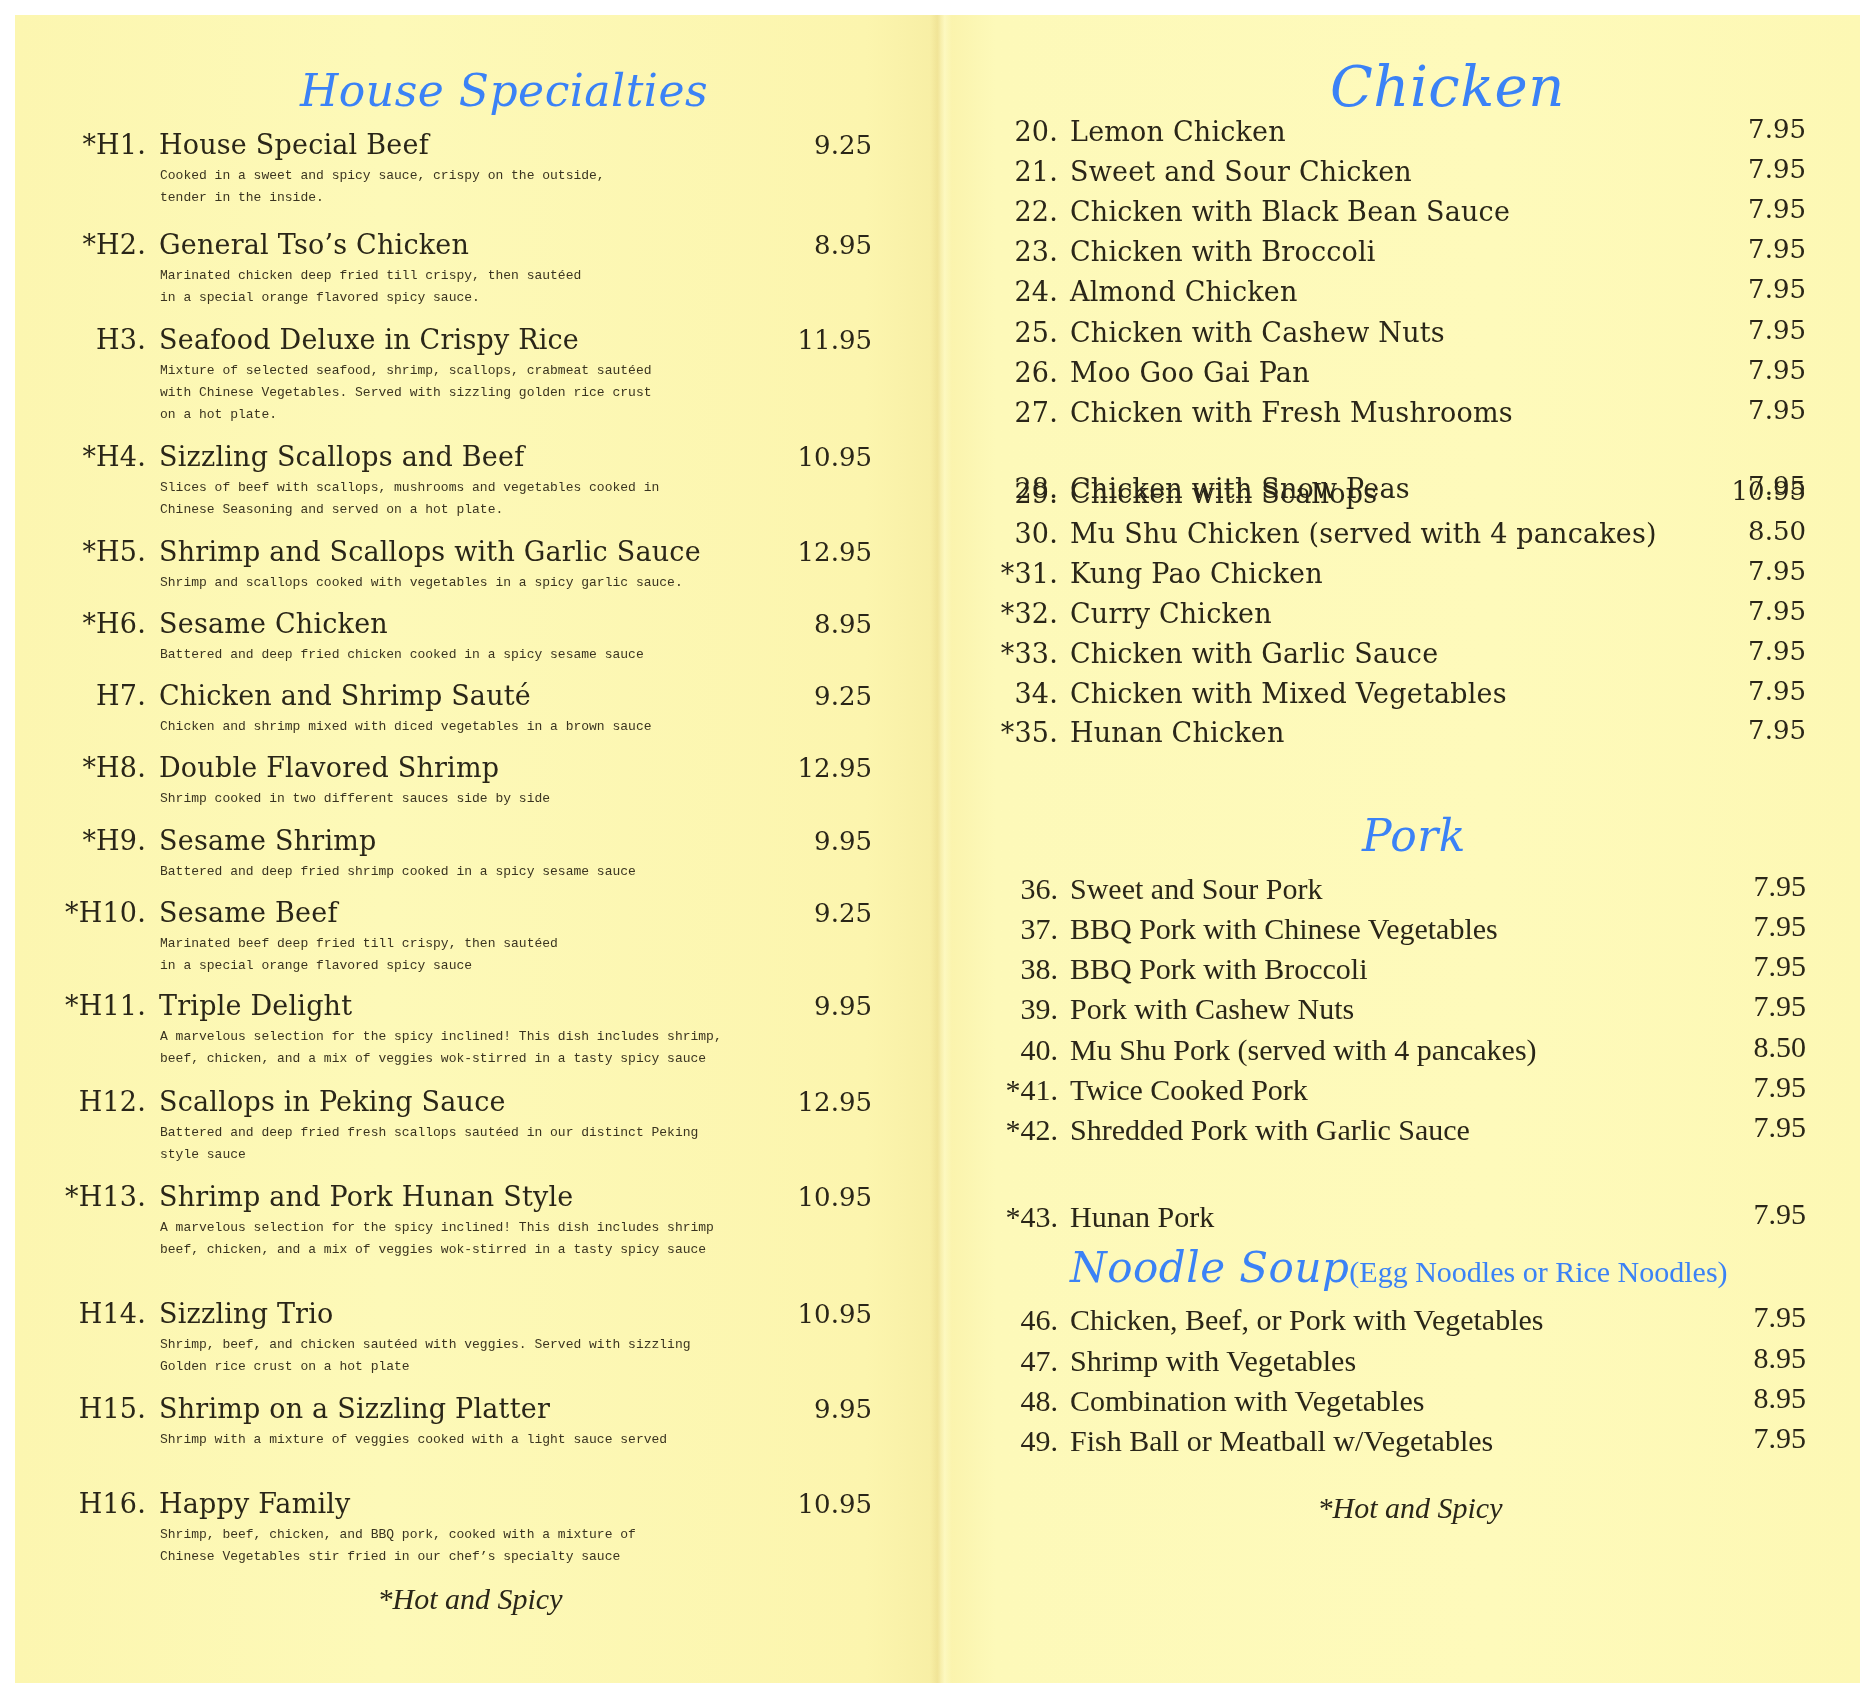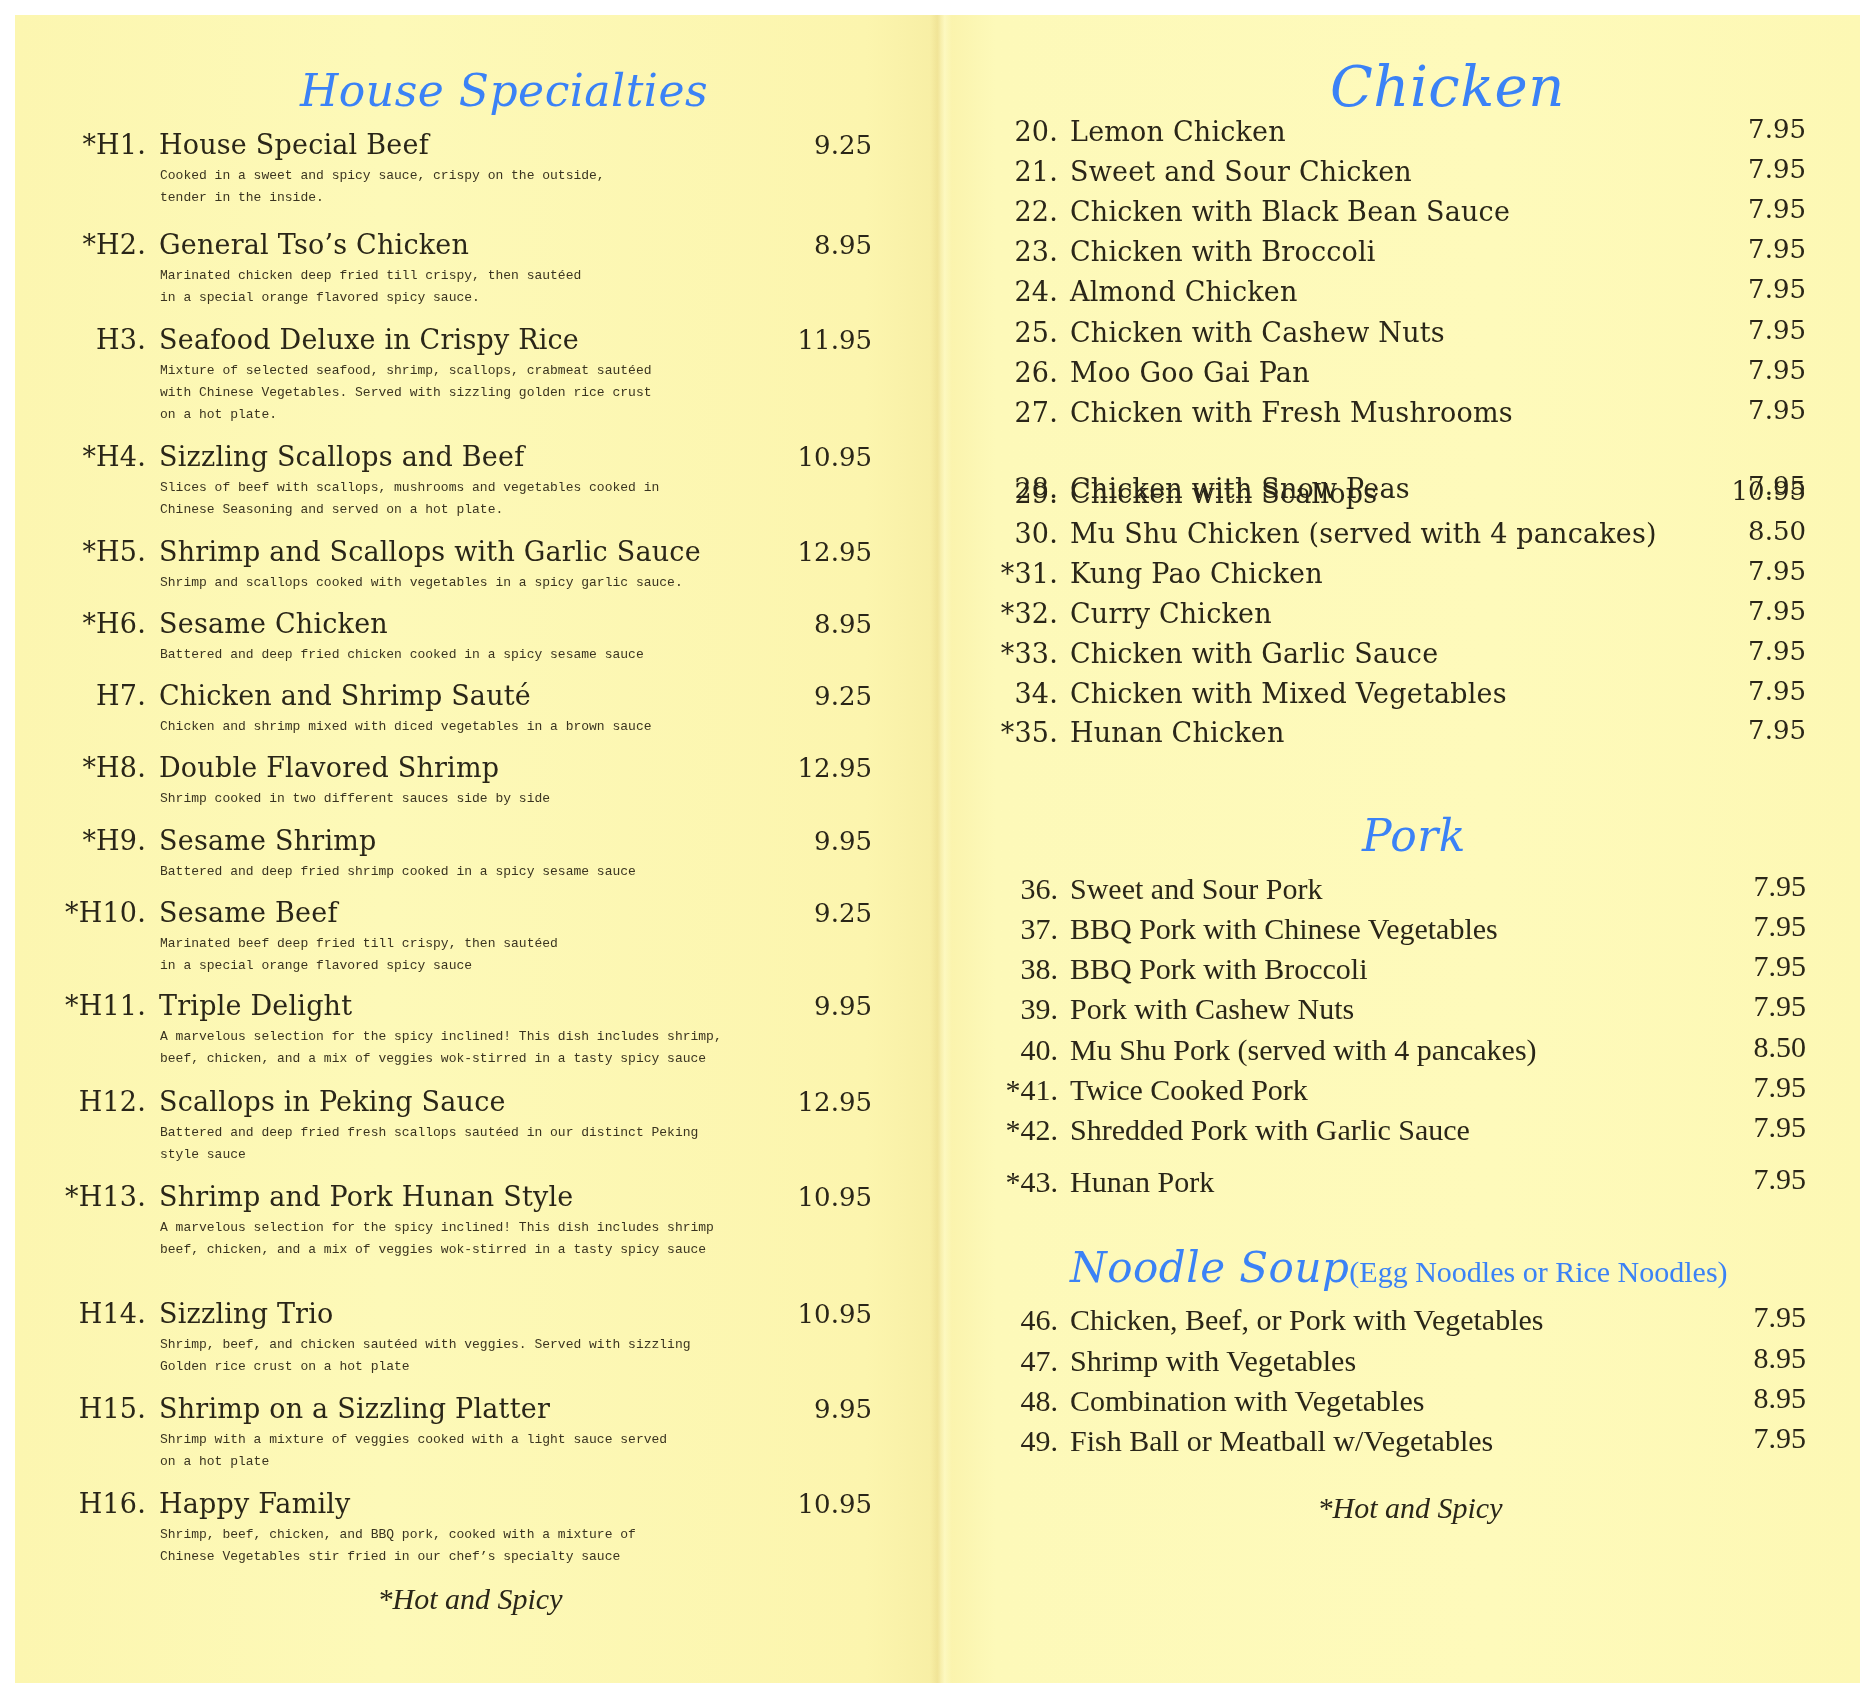--- a/index.html
+++ b/index.html
@@ -178,21 +178,20 @@
         <div>Shrimp, beef, and chicken sautéed with veggies. Served with sizzling</div>
         <div>Golden rice crust on a hot plate</div>
       </div>
     </div>
     <div class="hitem" style="top: 1391px;">
       <span class="code">H15.</span>
       <span class="name">Shrimp on a Sizzling Platter</span>
       <span class="price">9.95</span>
       <div class="desc">
         <div>Shrimp with a mixture of veggies cooked with a light sauce served</div>
-        <div>on a hot plate</div>
       </div>
     </div>
     <div class="hitem" style="top: 1486px;">
       <span class="code">H16.</span>
       <span class="name">Happy Family</span>
       <span class="price">10.95</span>
       <div class="desc">
         <div>Shrimp, beef, chicken, and BBQ pork, cooked with a mixture of</div>
         <div>Chinese Vegetables stir fried in our chef’s specialty sauce</div>
       </div>
@@ -315,21 +314,21 @@
     <div class="ritem tnr" style="top: 1072px;">
       <span class="num">*41.</span>
       <span class="name">Twice Cooked Pork</span>
       <span class="price">7.95</span>
     </div>
     <div class="ritem tnr" style="top: 1112px;">
       <span class="num">*42.</span>
       <span class="name">Shredded Pork with Garlic Sauce</span>
       <span class="price">7.95</span>
     </div>
-    <div class="ritem tnr" style="top: 1164px;">
+    <div class="ritem tnr" style="top: 1199px;">
       <span class="num">*43.</span>
       <span class="name">Hunan Pork</span>
       <span class="price">7.95</span>
     </div>
   </div>
 
 <div class="heading" style="left:1070px; top:1267px; font-size:42px;">
   <span>Noodle Soup</span><span class="sub">(Egg Noodles or Rice Noodles)</span>
 </div>
 <div id="noodle-items">

